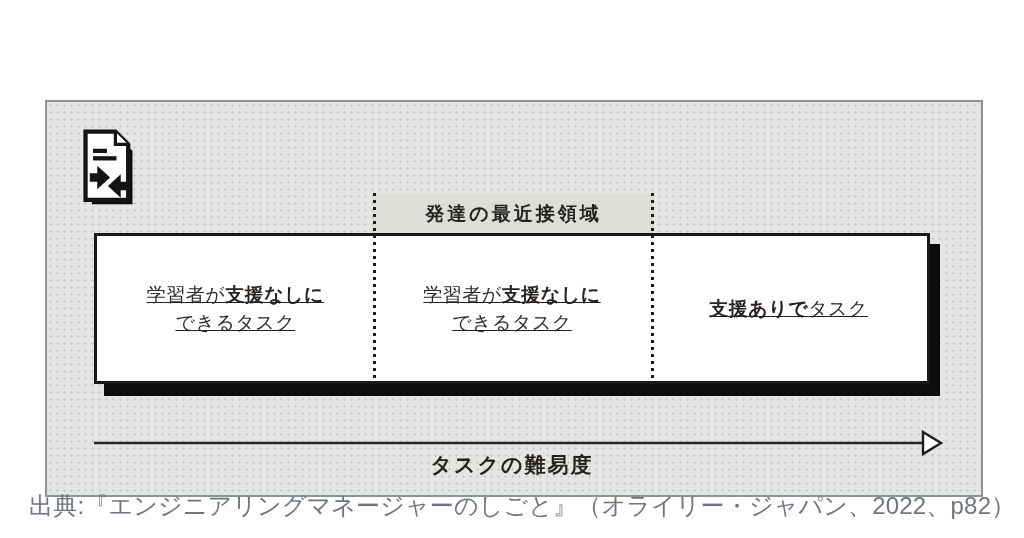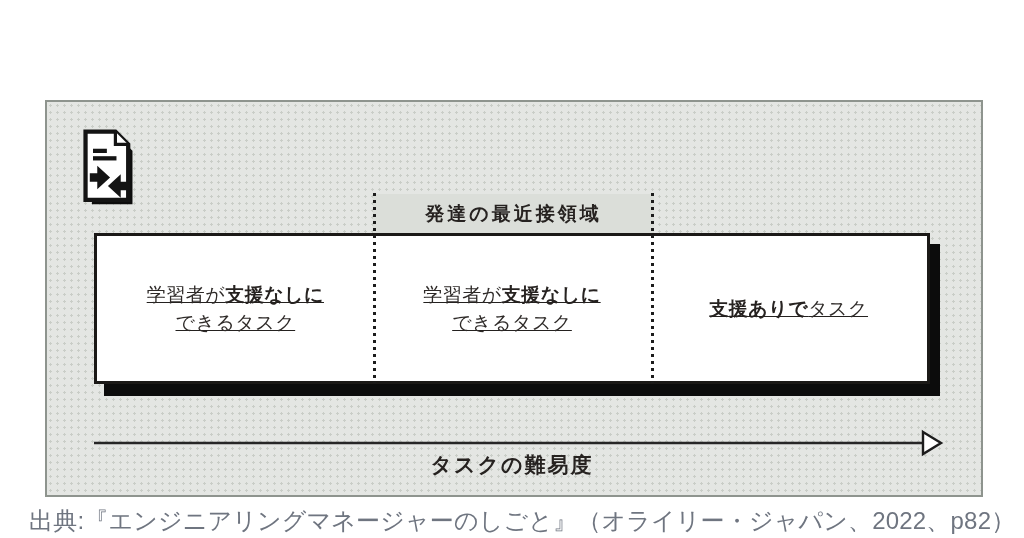--- a/index.html
+++ b/index.html
@@ -62,21 +62,21 @@
 
   
   .axis-arrow { position:absolute; left:47px; top:326px; width:850px; height:30px; z-index:3; }
   .axis-label {
     position:absolute; left:47px; top:349px; width:836px; text-align:center;
     font-size:21px; font-weight:700; letter-spacing:2px; color:#262220;
   }
 
   
   .caption {
-    position:absolute; left:29px; top:461px; width:990px;
+    position:absolute; left:29px; top:446px; width:990px;
     font-size:24px; letter-spacing:0.2px; color:#6f7580; white-space:nowrap;
   }
 </style>
 </head>
 <body>
 
 <div class="stage">
 
   <div class="panel">
 

